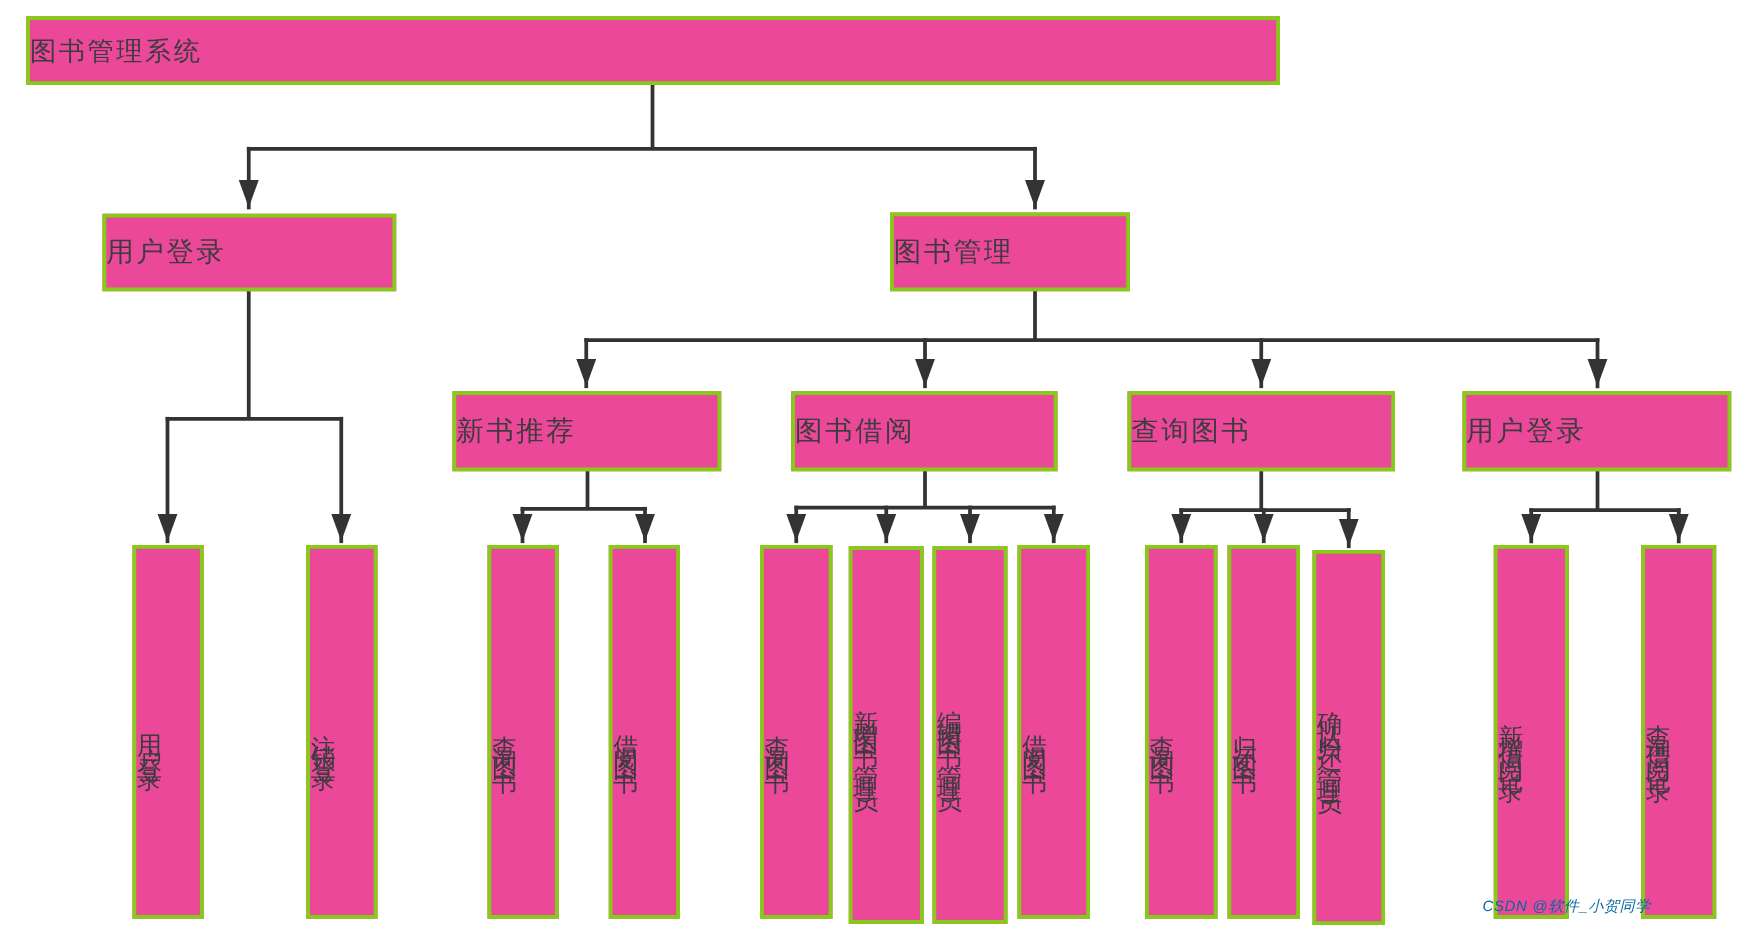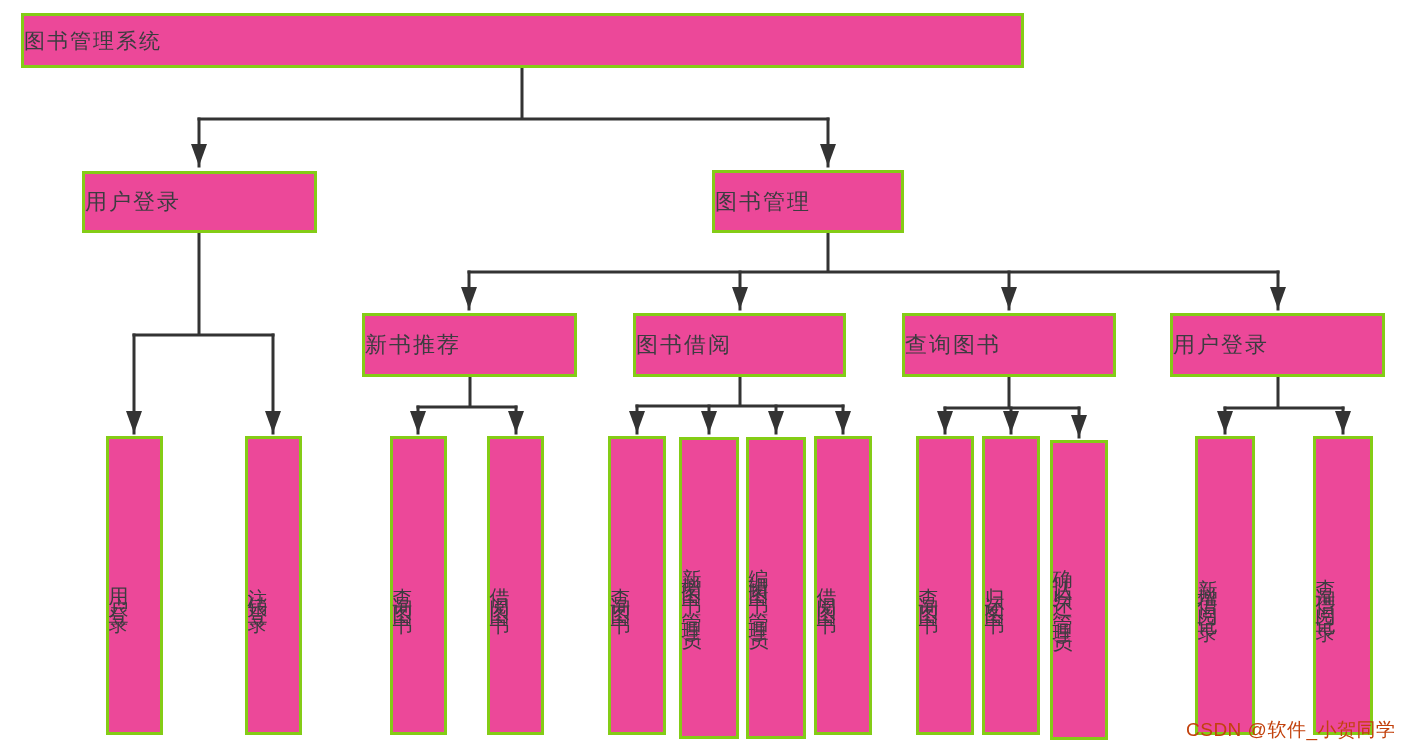--- a/index.html
+++ b/index.html
@@ -28,25 +28,26 @@
     text-orientation:mixed;
     font-size:20px;
     letter-spacing:9px;
     line-height:1;
     margin-bottom:-9px;
     white-space:nowrap;
   }
   .watermark{
     position:absolute;
     left:1186px;top:717px;
-    font-size:19px;
-    color:#c2410c;
+    font-size:12px;
+    color:#0369a1;
     letter-spacing:0.5px;
     z-index:5;
     white-space:nowrap;
+    font-style:italic;
   }
 </style>
 </head>
 <body>
 
 <div class="canvas">
 
   <svg class="connectors" width="1405" height="747">
     <defs>
       <marker id="arrow" markerUnits="userSpaceOnUse" markerWidth="24" markerHeight="18" refX="22" refY="8" orient="auto">

